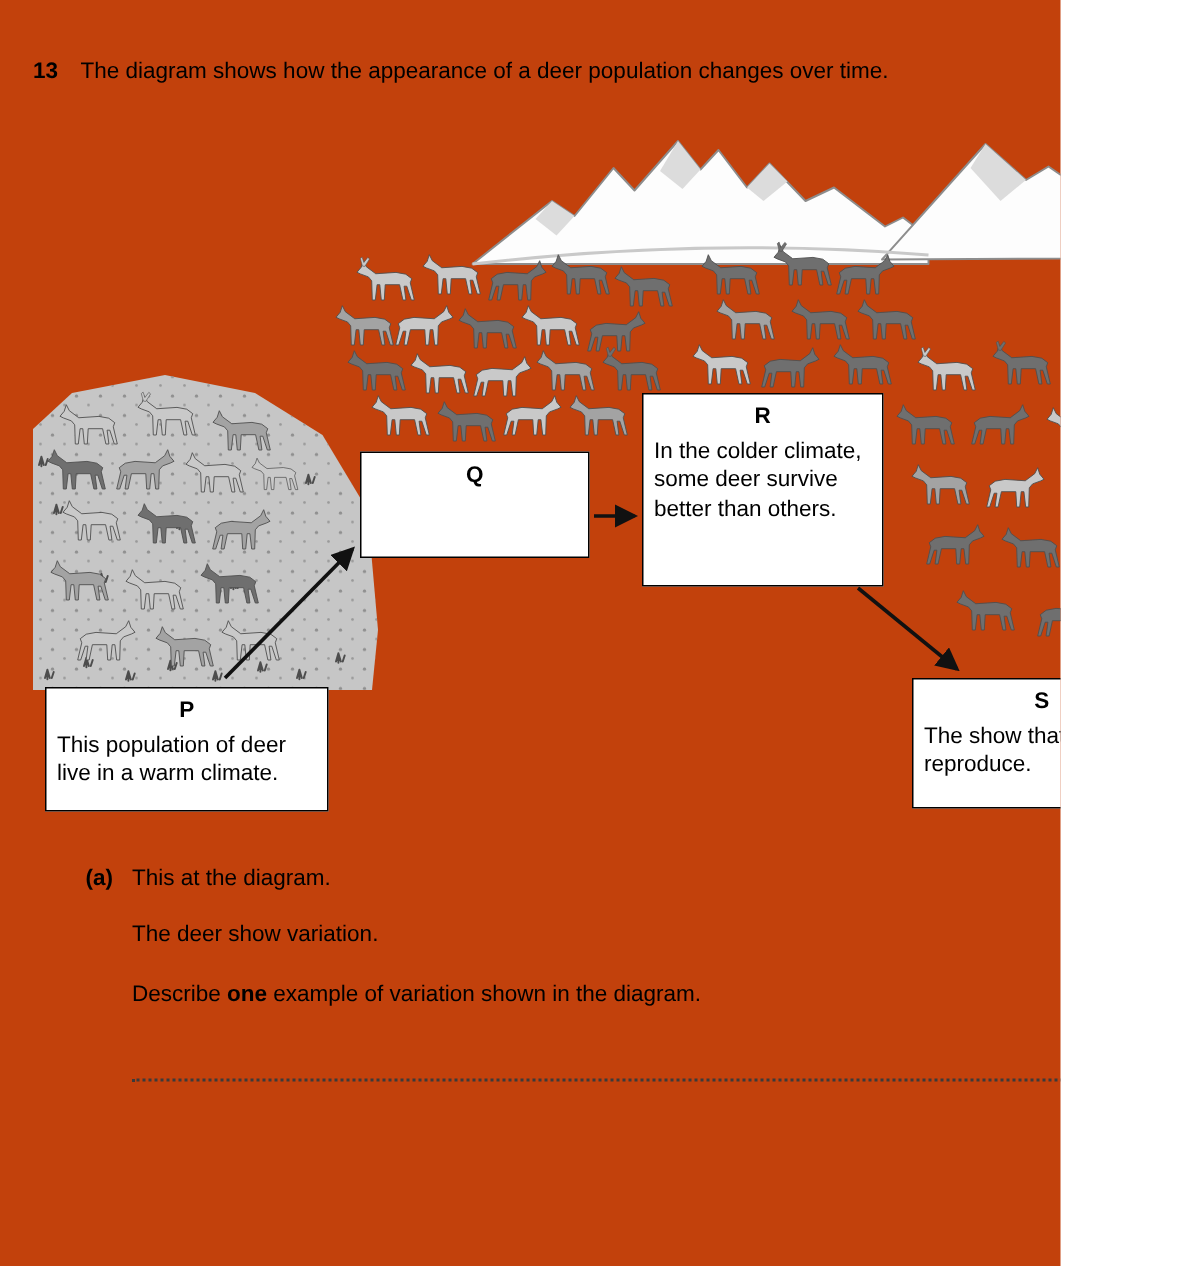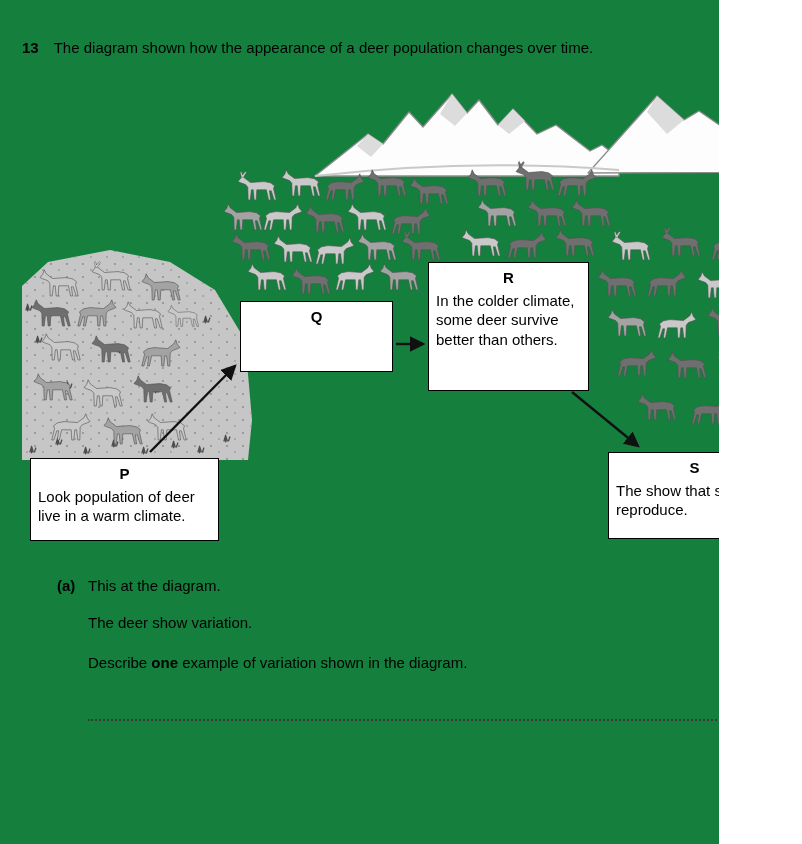--- a/index.html
+++ b/index.html
@@ -1,21 +1,21 @@
 <!DOCTYPE html>
 <html><head>
 <meta charset="utf-8">
 <style>
   html,body { margin:0; padding:0; background:#ffffff; }
   body {
     width:802px; height:844px;
     font-family:"Liberation Sans","DejaVu Sans",sans-serif;
     color:#000;
   }
-  .page { position:relative; width:707px; height:844px; overflow:hidden; background:#15803d;padding-left:12px; }
+  .page { position:relative; width:707px; height:844px; overflow:hidden; background:#c2410c; }
 
   .q-header { position:absolute; left:22px; top:38px; display:flex; gap:15px; font-size:15px; line-height:1.3; }
   .q-num { font-weight:bold; }
 
   .diagram-svg { position:absolute; left:0; top:0; z-index:1; }
 
   .dbox {
     position:absolute; z-index:2; background:#fff;
     border:1.6px solid #000; box-sizing:border-box;
     font-size:15px; line-height:1.3; padding:5px 7px 6px;
@@ -35,21 +35,21 @@
   .dotline { width:657px; height:14px; border-bottom:2.2px dotted #3a3a3a; }
   .marks { font-size:15px; }
 </style>
 </head>
 <body>
 
 <div class="page">
 
   <div class="q-header">
     <span class="q-num">13</span>
-    <span class="q-text">The diagram shown how the appearance of a deer population changes over time.</span>
+    <span class="q-text">The diagram shows how the appearance of a deer population changes over time.</span>
   </div>
 
   <svg class="diagram-svg" width="802" height="560" viewBox="0 0 802 560">
     <defs>
       <g id="deer">
         <path d="M0,9.5 L2.8,6.2 L4.2,1.8 L6.2,5.8 L12.5,10.5 L26,9.6 L32.5,10.8 L36.5,13.8 L35.5,16.5
                  L38.2,28 L36.2,28 L33.2,18.8 L31.4,18.8 L32.6,28 L30.6,28 L28.4,17.8 L18.8,17.8
                  L18.2,28 L16.2,28 L15.2,17.8 L13.4,17.8 L12.2,28 L10.2,28 L9.8,15.2 L7.6,12.6 L2.2,10.6 Z" stroke="#4f4f4f" stroke-width="0.6"></path>
       </g>
       <g id="deer-a">
@@ -165,21 +165,21 @@
 
     <g stroke="#111" stroke-width="2.4">
       <line x1="150" y1="452" x2="235" y2="366" marker-end="url(#arrow)"></line>
       <line x1="396" y1="344" x2="423" y2="344" marker-end="url(#arrow)"></line>
       <line x1="572" y1="392" x2="638" y2="446" marker-end="url(#arrow)"></line>
     </g>
   </svg>
 
   <div class="dbox" id="box-p">
     <div class="lbl">P</div>
-    <div class="txt">Look population of deer live in a warm climate.</div>
+    <div class="txt">This population of deer live in a warm climate.</div>
   </div>
   <div class="dbox" id="box-q">
     <div class="lbl">Q</div>
   </div>
   <div class="dbox" id="box-r">
     <div class="lbl">R</div>
     <div class="txt">In the colder climate, some deer survive better than others.</div>
   </div>
   <div class="dbox" id="box-s">
     <div class="lbl">S</div>

